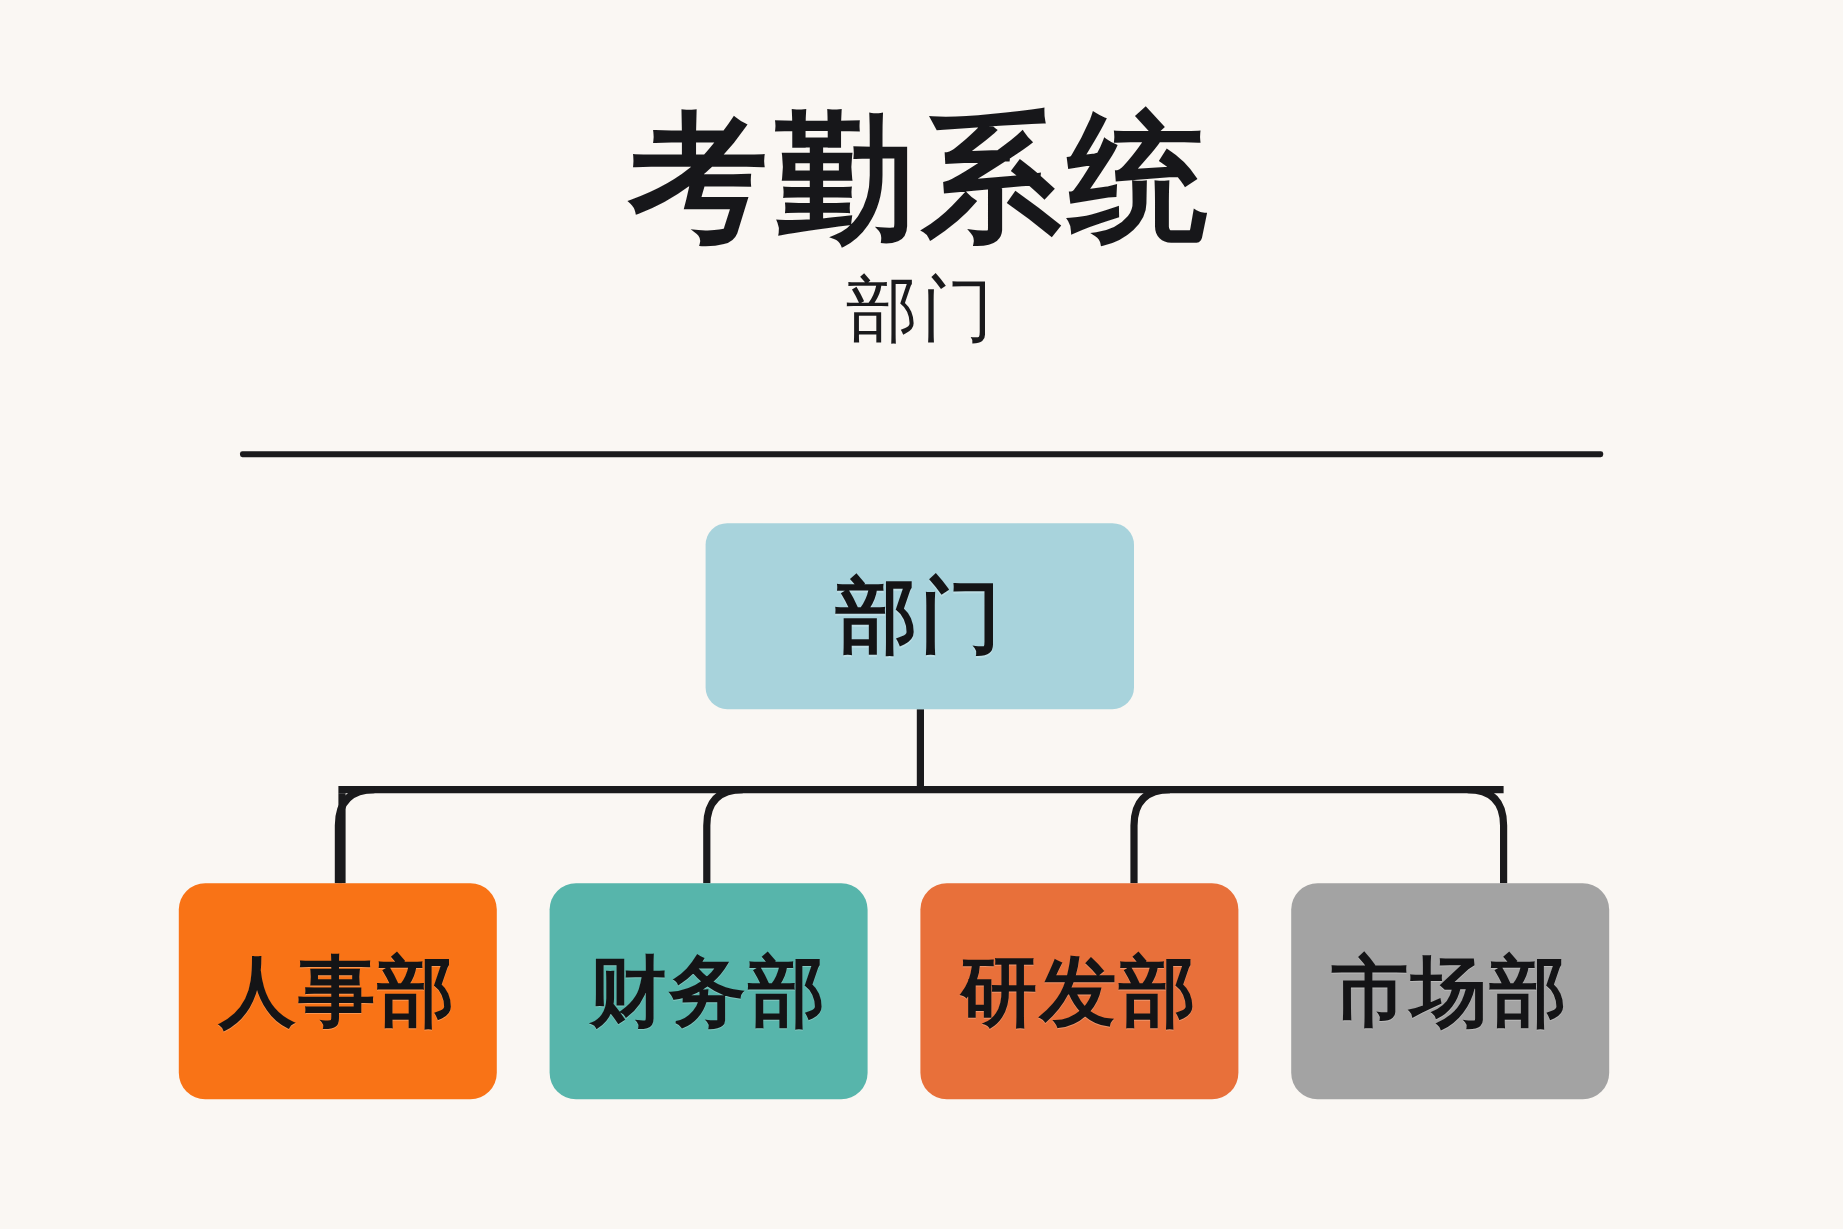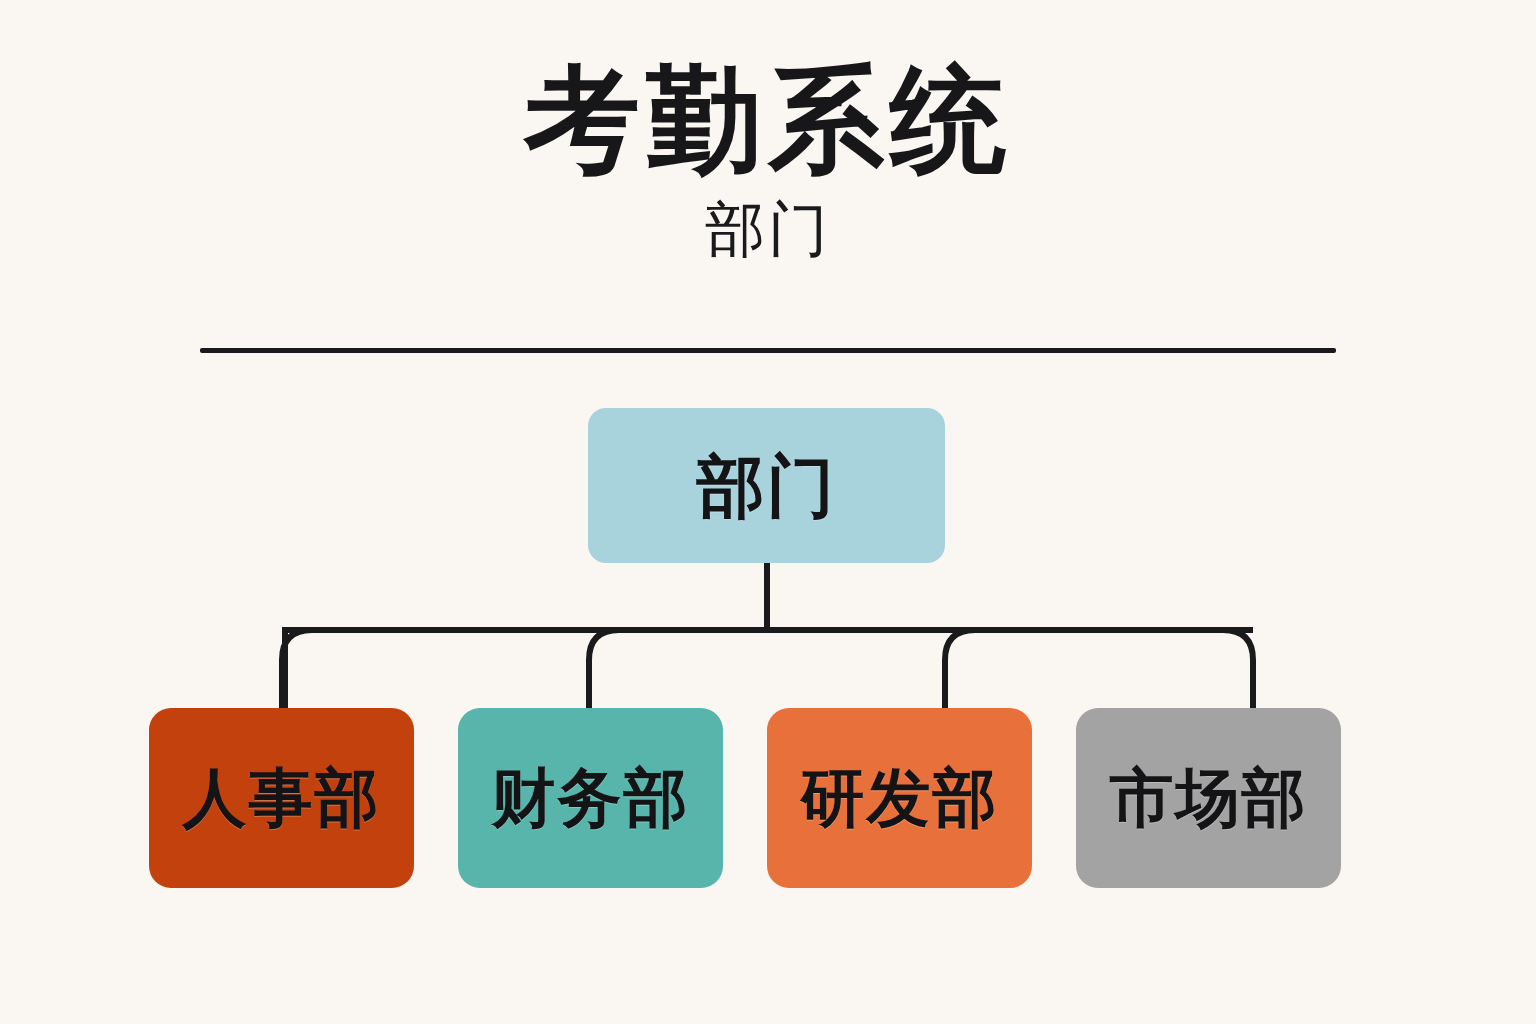--- a/index.html
+++ b/index.html
@@ -12,20 +12,21 @@
     height: 1024px;
     background: #faf7f3;
     font-family: "Liberation Sans", "DejaVu Sans", sans-serif;
     overflow: hidden;
   }
 
   .page {
     position: relative;
     width: 1536px;
     height: 781px;
+    margin-top: 28px;
   }
 
   
   .header {
     position: absolute;
     left: 0;
     top: 0;
     width: 1536px;
     text-align: center;
   }
@@ -153,21 +154,21 @@
         <path d="M 975 630 Q 945 630 945 660 L 945 708"></path>
 
         <path d="M 1223 630 Q 1253 630 1253 660 L 1253 708"></path>
       </g>
     </svg>
 
     <div class="node node-root" style="background:#a8d3dc;">
       <span class="node-label">部门</span>
     </div>
 
-    <div class="node node-leaf node-leaf-0" style="background:#c2410c;">
+    <div class="node node-leaf node-leaf-0" style="background:#f97316;">
       <span class="node-label">人事部</span>
     </div>
 
     <div class="node node-leaf node-leaf-1" style="background:#57b5ab;">
       <span class="node-label">财务部</span>
     </div>
 
     <div class="node node-leaf node-leaf-2" style="background:#e8703a;">
       <span class="node-label">研发部</span>
     </div>

